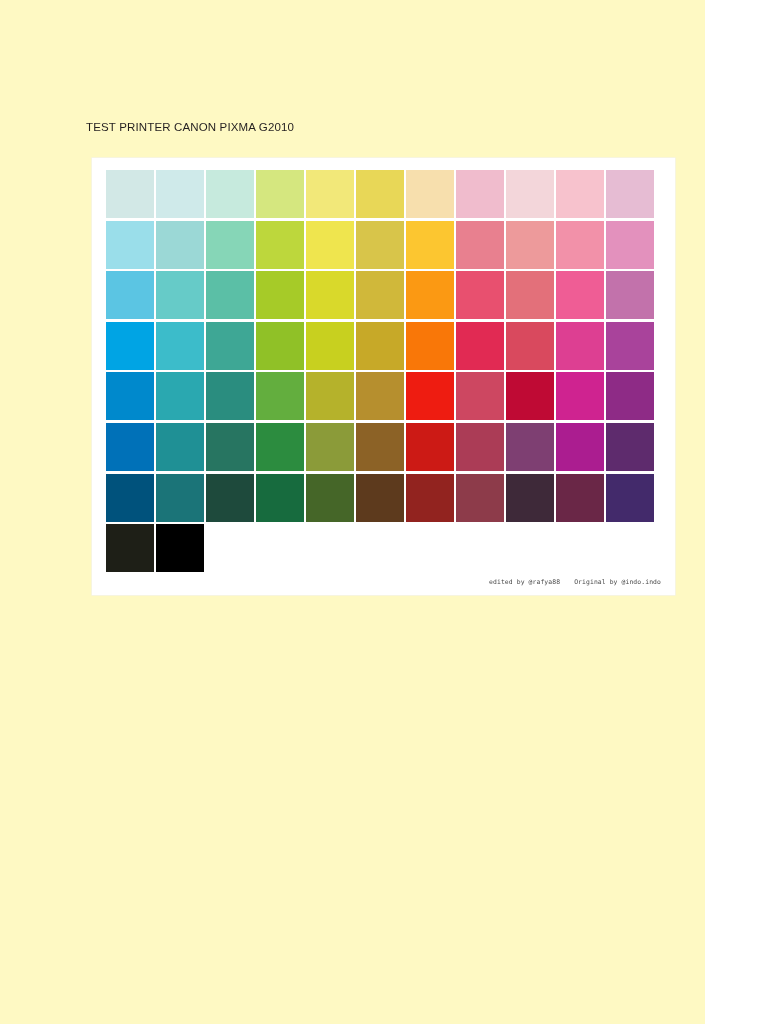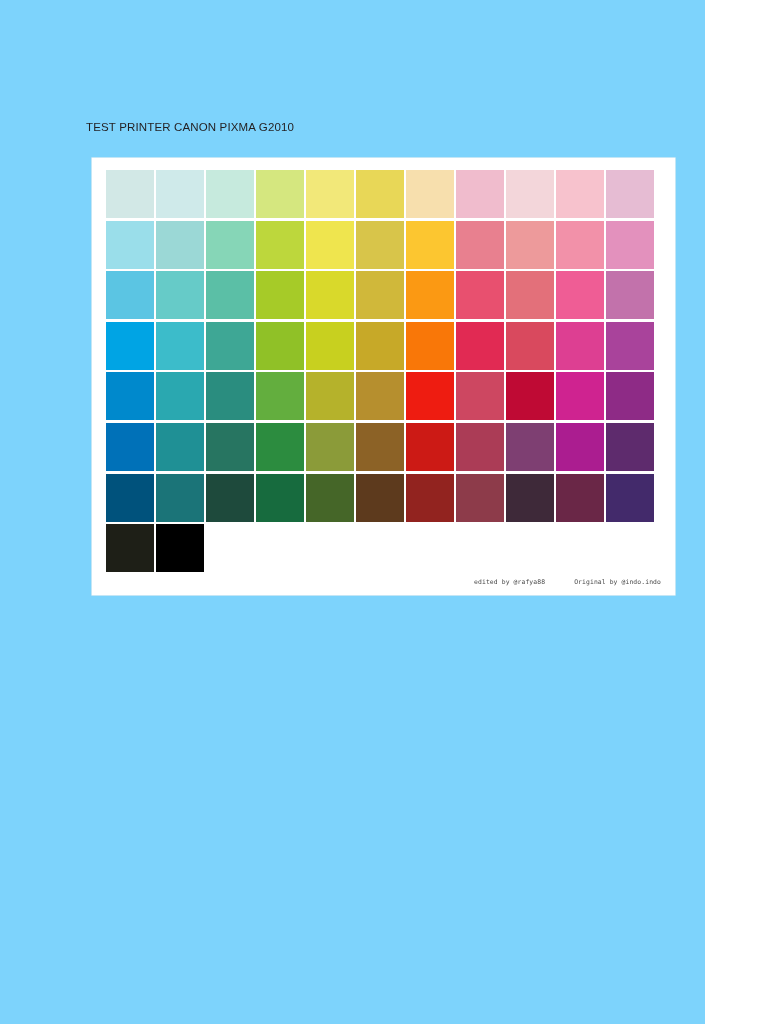--- a/index.html
+++ b/index.html
@@ -15,21 +15,21 @@
     position: relative;
     overflow: hidden;
   }
 
   .page {
     position: absolute;
     left: 0;
     top: 0;
     width: 705px;
     height: 1024px;
-    background: #7dd3fc;
+    background: #fef9c3;
     text-decoration: underline;
   }
 
   .doc-title {
     position: absolute;
     left: 86px;
     top: 121px;
     font-size: 11.5px;
     letter-spacing: 0.15px;
     color: #231f20;
@@ -65,21 +65,21 @@
     height: 48px;
     flex: 0 0 48px;
     box-sizing: border-box;
   }
 
   .credits {
     position: absolute;
     right: 14px;
     bottom: 9px;
     display: flex;
-    gap: 29px;
+    gap: 14px;
     align-items: flex-end;
   }
 
   .credit-text {
     font-family: "DejaVu Sans Mono", monospace;
     font-size: 6.4px;
     color: #4a4a4a;
     letter-spacing: 0.1px;
     white-space: nowrap;
   }

